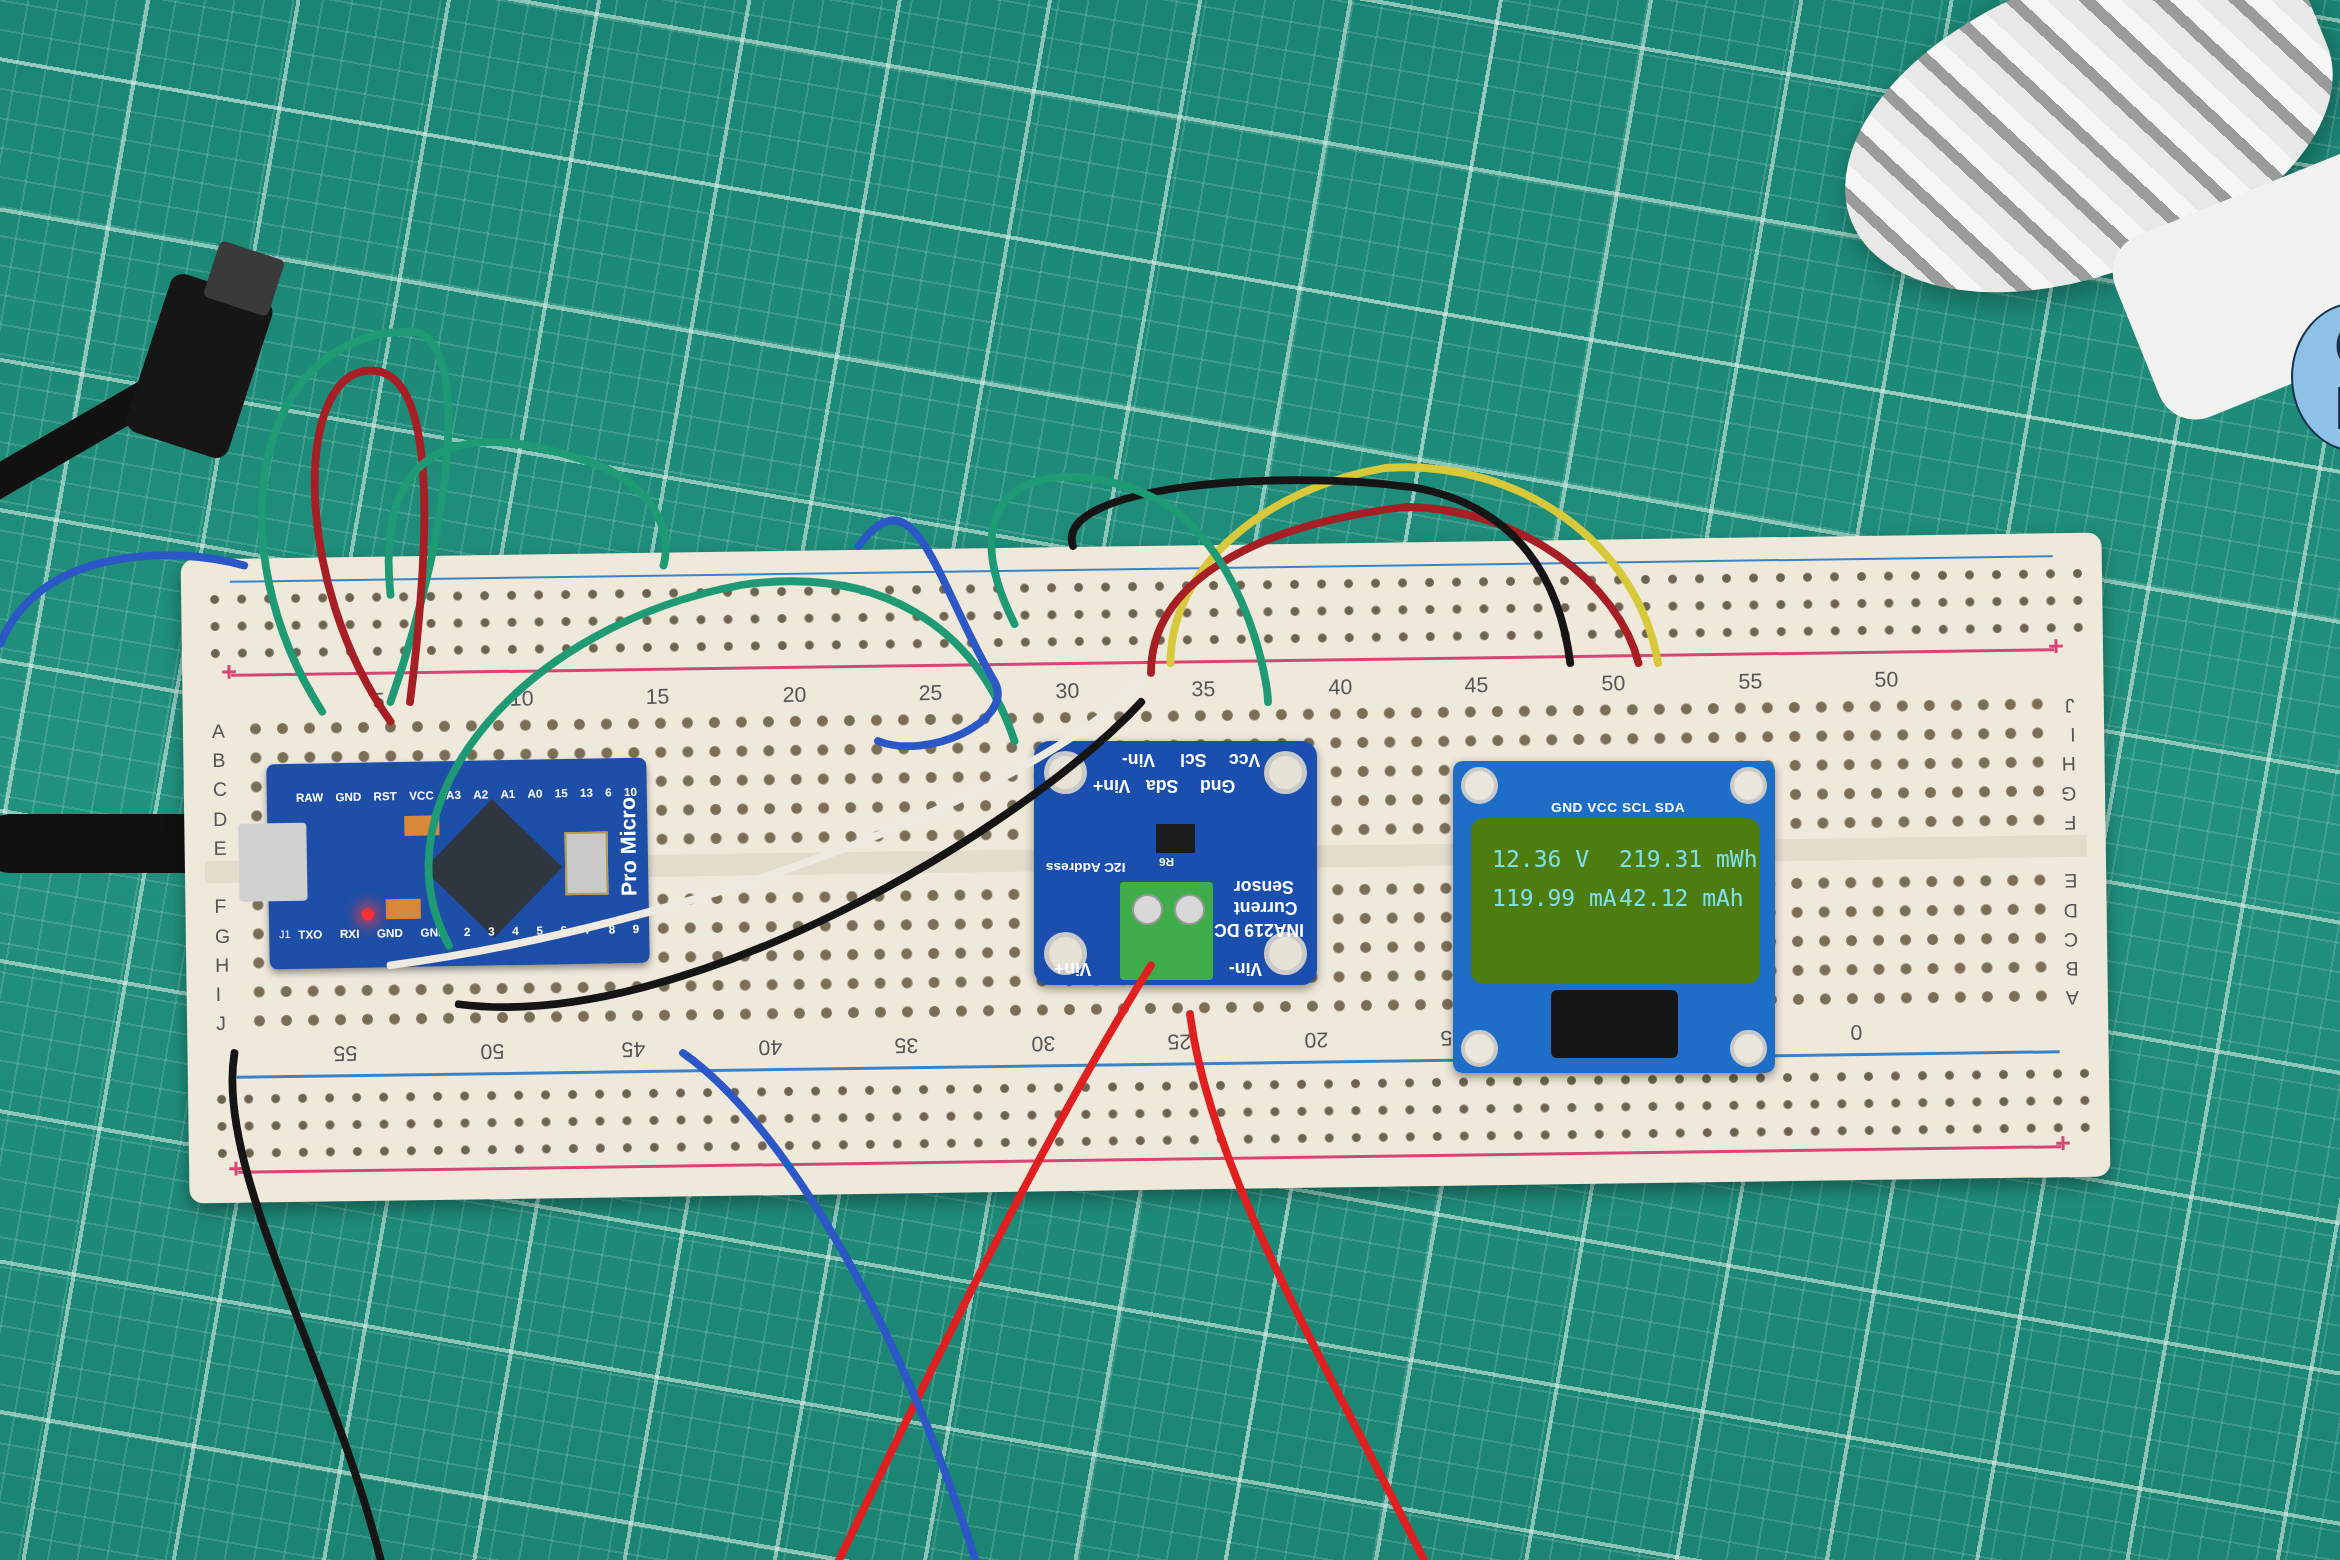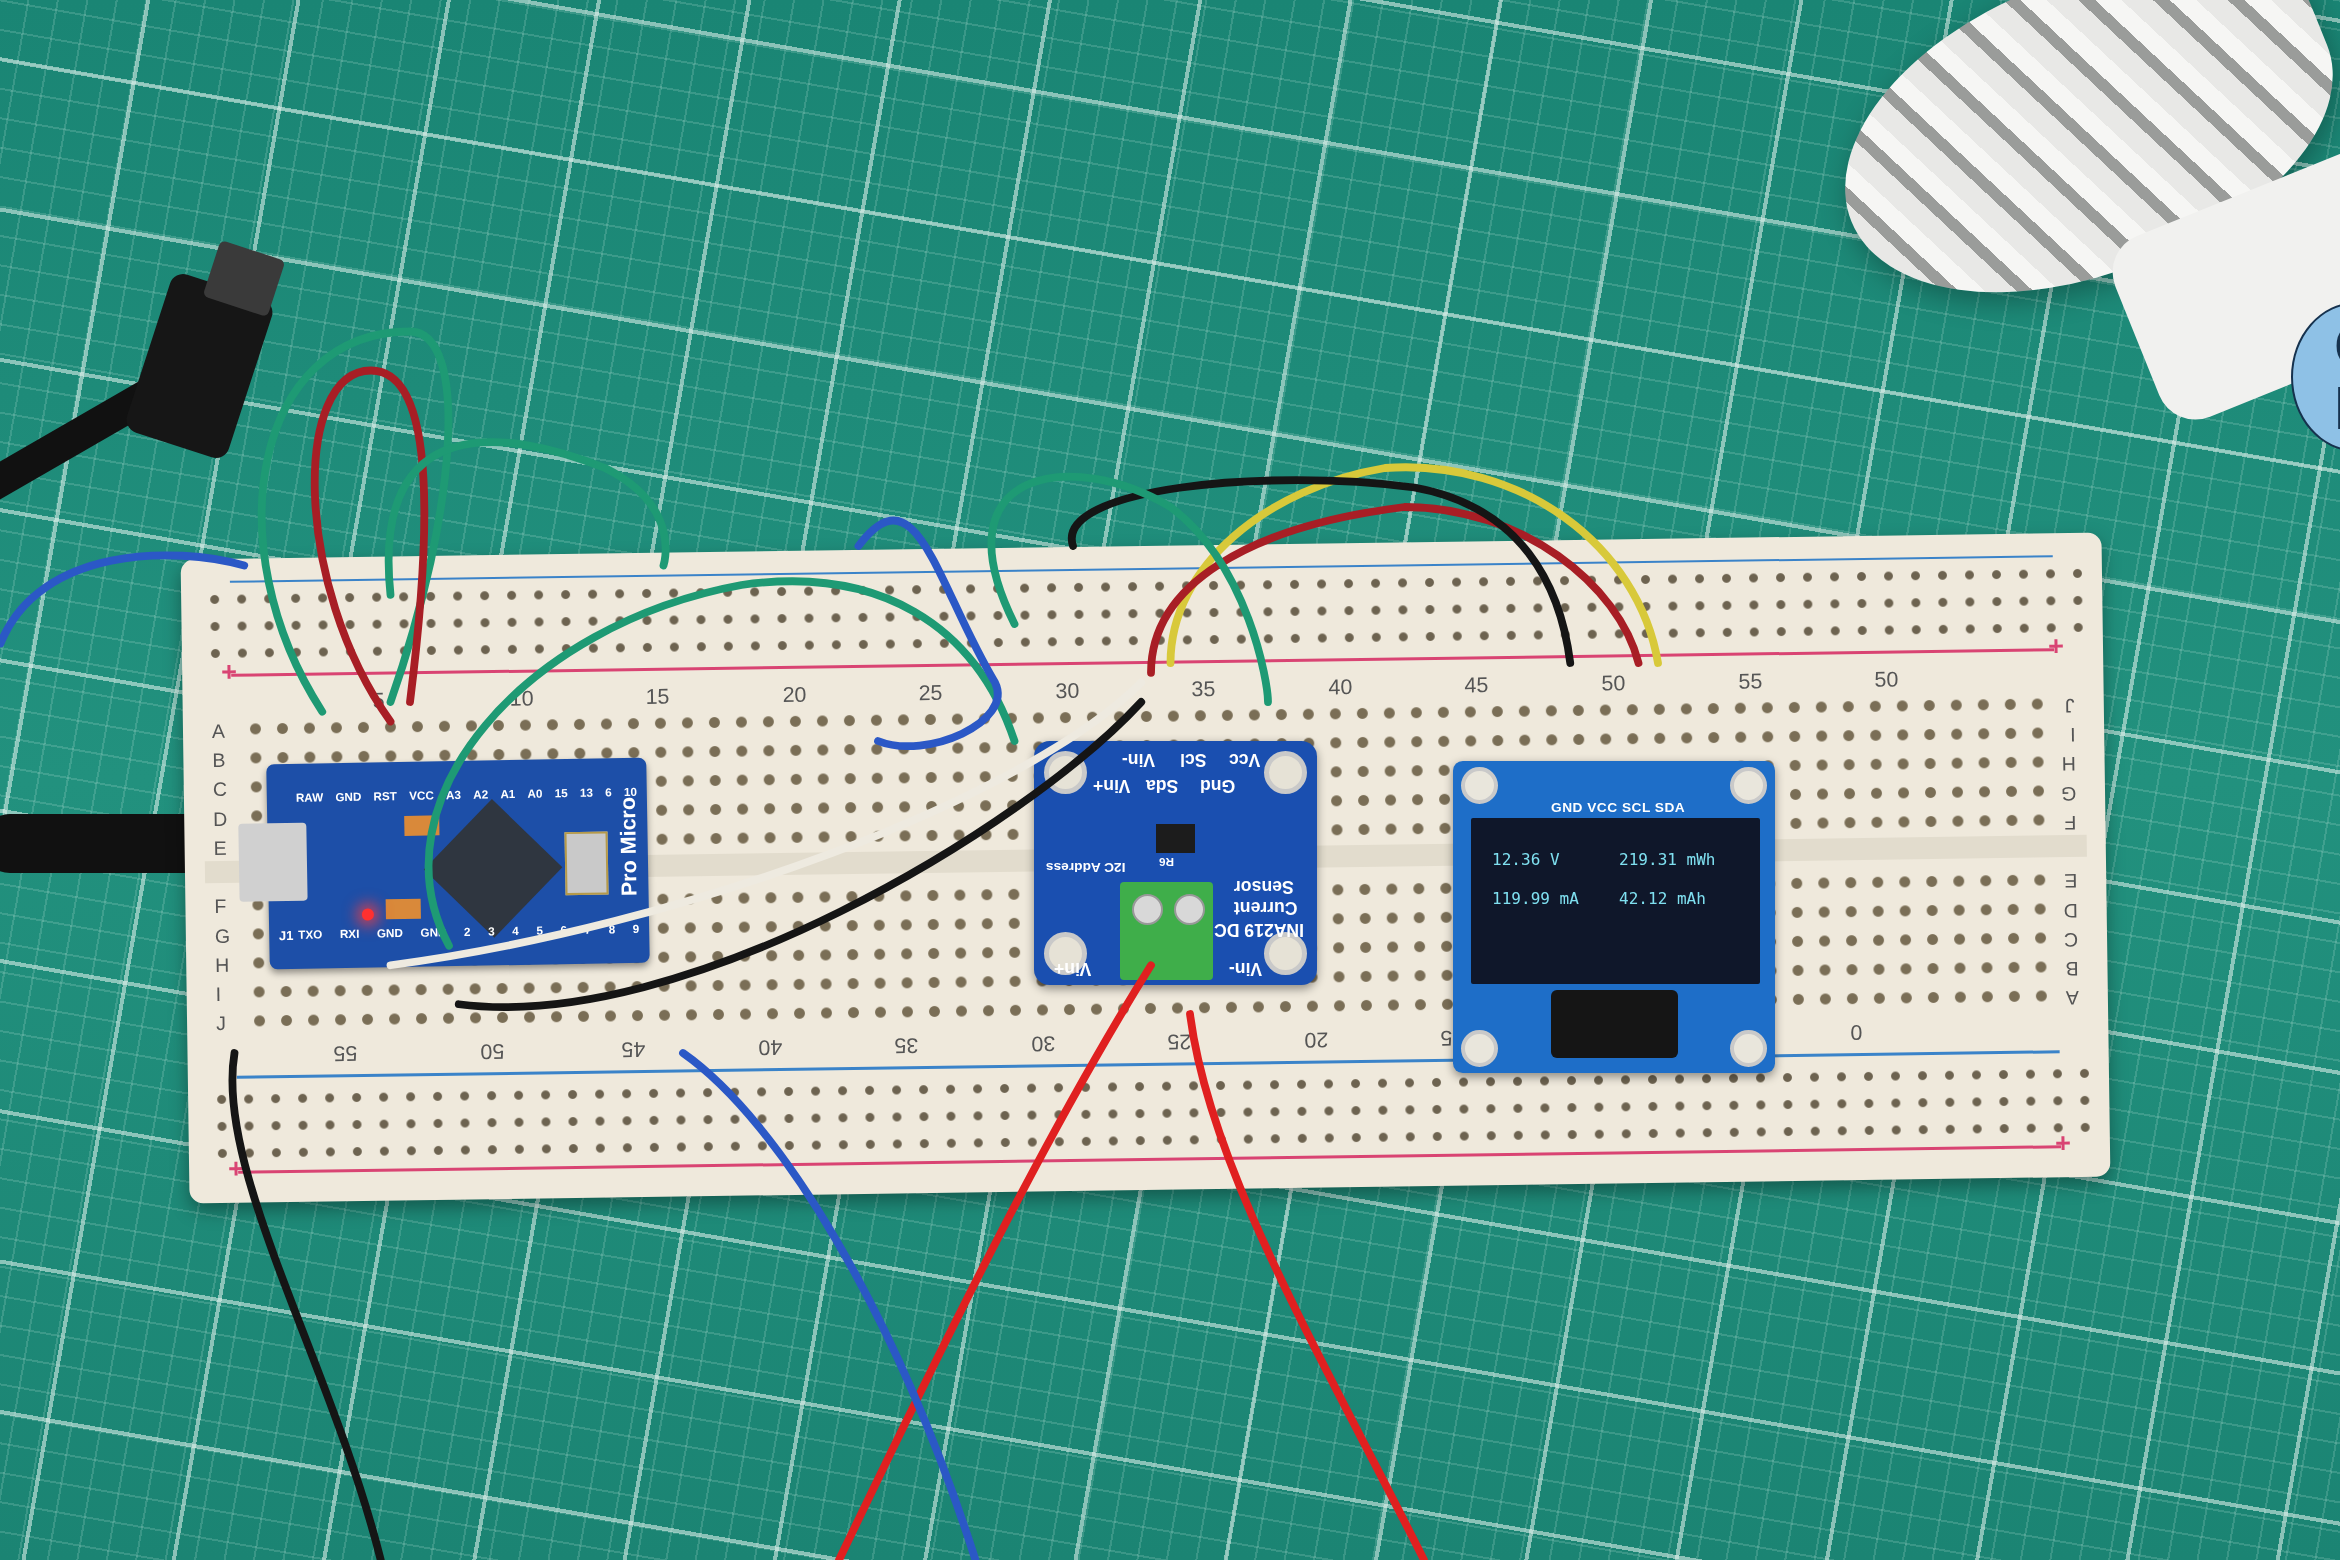--- a/index.html
+++ b/index.html
@@ -58,22 +58,22 @@
   .ina-hole{position:absolute;width:33px;height:33px;border-radius:50%;background:#e6e2d6;border:5.9px solid #c9c9c9;}
   .ina-label{position:absolute;color:#fff;font-size:17.6px;font-weight:bold;transform:rotate(180deg);}
   .terminal{position:absolute;left:86px;top:141px;width:93px;height:98px;background:#3fae4a;border-radius:3.9px;}
   .screw{position:absolute;width:27px;height:27px;border-radius:50%;background:#d8d8d8;border:2px solid #999;top:11.7px;}
   .ina-ic{position:absolute;left:122px;top:83px;width:39px;height:29px;background:#1c1c1c;}
   
   .oled{position:absolute;left:1453px;top:761px;width:322px;height:312px;background:#1e6ec8;border-radius:9.8px;
     box-shadow:0 3.9px 9.8px rgba(0,0,0,.4);}
   .oled-hole{position:absolute;width:29px;height:29px;border-radius:50%;background:#e9e6dc;border:4.9px solid #c9c9c9;}
   .oled-pinlabels{position:absolute;left:98px;top:39px;font-size:13.7px;font-weight:bold;color:#fff;letter-spacing:0.5px;}
-  .oled-screen{position:absolute;left:17.6px;top:57px;width:289px;height:166px;background:#0f172a;border-radius:2px;
-    padding:21.5px 0 0 21.5px;box-sizing:border-box;font-family:"DejaVu Sans Mono",monospace;color:#7fe0f0;font-size:16px;line-height:39px;}
+  .oled-screen{position:absolute;left:17.6px;top:57px;width:289px;height:166px;background:#4d7c0f;border-radius:13px;
+    padding:21.5px 0 0 21.5px;box-sizing:border-box;font-family:"DejaVu Sans Mono",monospace;color:#7fe0f0;font-size:23px;line-height:39px;}
   .oled-row{display:flex;}
   .oled-row span:first-child{width:127px;display:inline-block;}
   .oled-flex{position:absolute;left:98px;top:229px;width:127px;height:68px;background:#151515;border-radius:5.9px;}
   
   svg.wires{position:absolute;left:0;top:0;width:2341px;height:1560px;pointer-events:none;}
 </style>
 </head>
 <body>
 
 <div class="mat"></div>
@@ -186,21 +186,21 @@
     <span>GND</span>
     <span>2</span>
     <span>3</span>
     <span>4</span>
     <span>5</span>
     <span>6</span>
     <span>7</span>
     <span>8</span>
     <span>9</span>
   </div>
-  <span style="position:absolute;left:9.8px;top:164px;color:#fff;font-size:13px;font-weight:bold;">J1</span>
+  <span style="position:absolute;left:9.8px;top:164px;color:#fff;font-size:11px;font-weight:normal;">J1</span>
   <span class="pm-title">Pro Micro</span>
 </div>
 
 <div class="ina">
   <div class="ina-hole" style="left:9.8px;top:9.8px;"></div>
   <div class="ina-hole" style="right:9.8px;top:9.8px;"></div>
   <div class="ina-hole" style="left:9.8px;bottom:9.8px;"></div>
   <div class="ina-hole" style="right:9.8px;bottom:9.8px;"></div>
   <span class="ina-label" style="left:88px;top:7.8px;">Vin-</span>
   <span class="ina-label" style="left:59px;top:34px;">Vin+</span>

